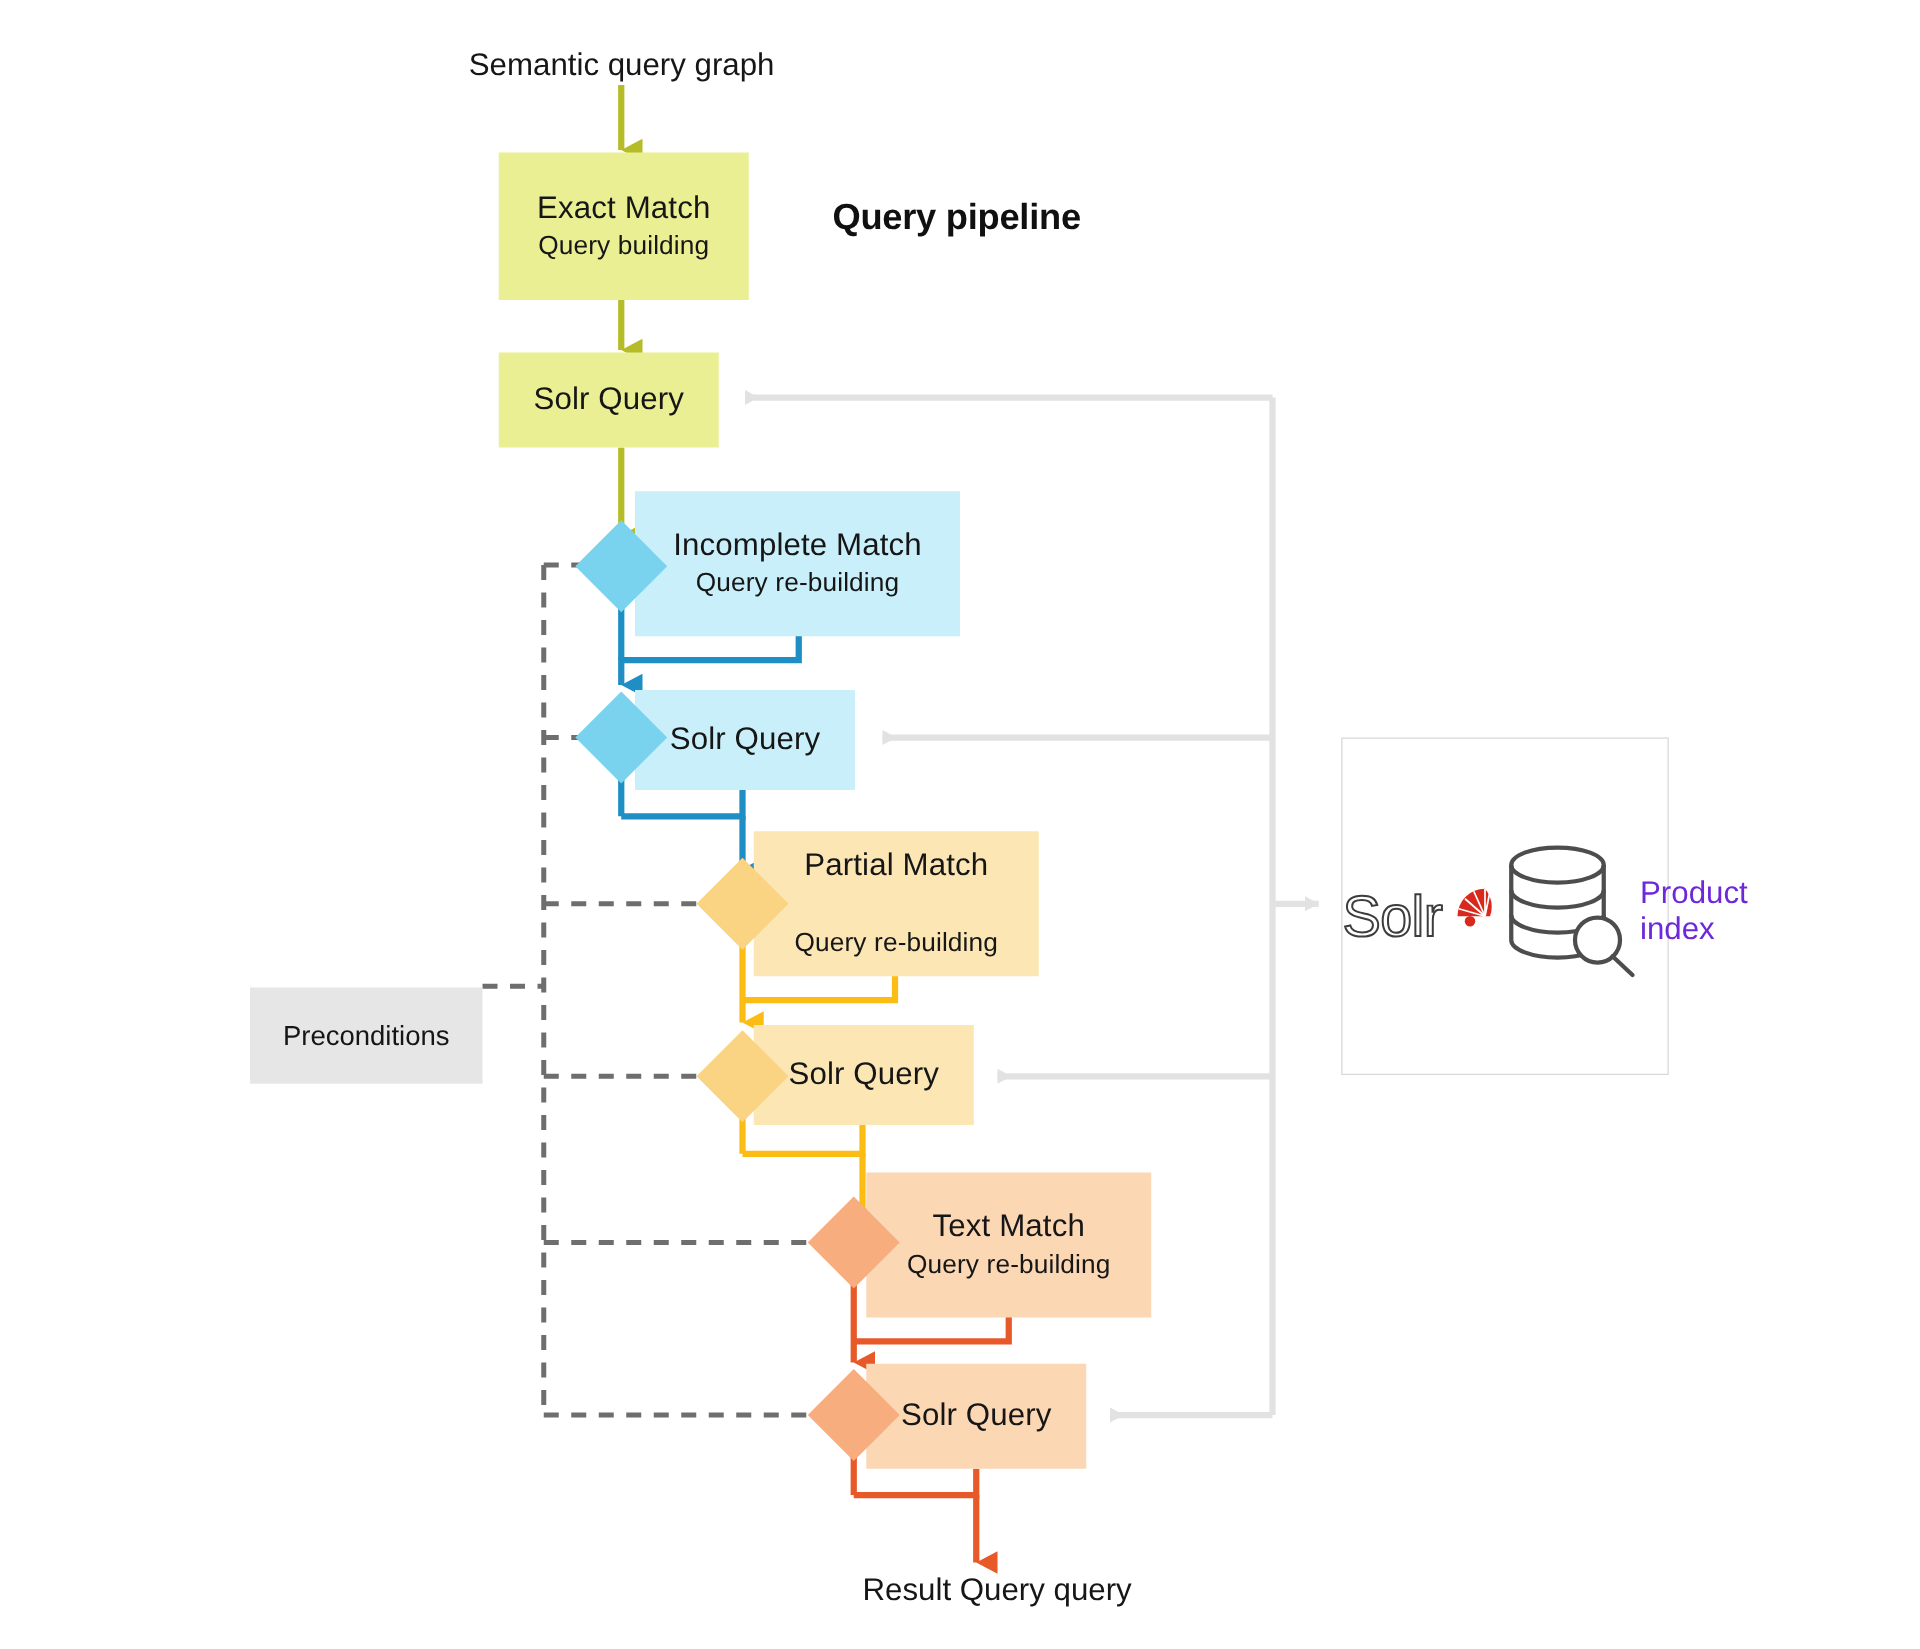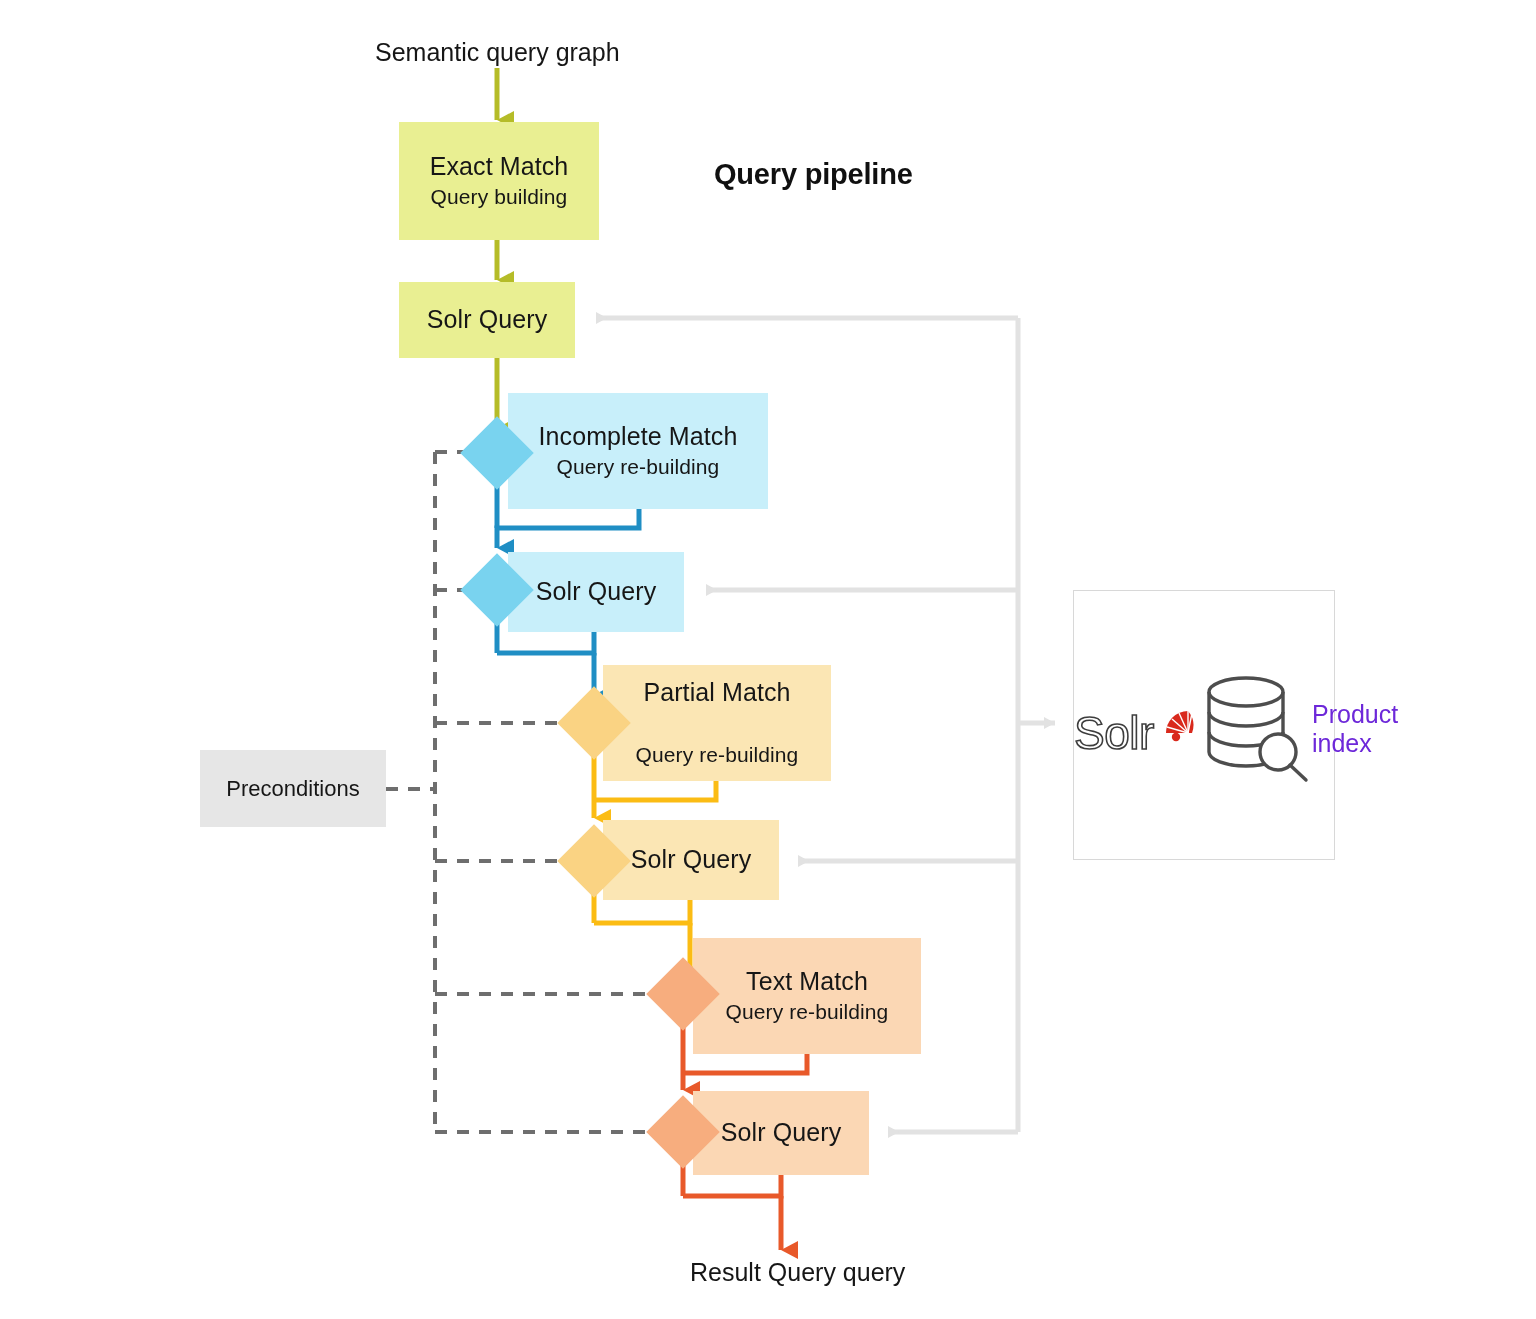--- a/index.html
+++ b/index.html
@@ -185,21 +185,21 @@
     <path d="M 807 1053 L 807 1073 L 683 1073" stroke="#e8592a" stroke-width="5" fill="none"></path>
     <path d="M 683 1017 L 683 1073 L 683 1090" stroke="#e8592a" stroke-width="5" fill="none" marker-end="url(#orange-arrow)"></path>
 
     <path d="M 781 1175 L 781 1196 L 683 1196" stroke="#e8592a" stroke-width="5" fill="none"></path>
     <path d="M 683 1156 L 683 1196" stroke="#e8592a" stroke-width="5" fill="none"></path>
     <path d="M 781 1196 L 781 1250" stroke="#e8592a" stroke-width="5" fill="none" marker-end="url(#orange-arrow)"></path>
   </svg>
 
   <div class="label" style="left:375px; top:38px;">Semantic query graph</div>
 
-  <div class="headline" style="left:714px; top:158px;">Query pipeline</div>
+  <div class="headline" style="left:666px; top:158px;">Query pipeline</div>
 
   <div class="label" style="left:690px; top:1258px;">Result Query query</div>
 
   <div class="node" style="left:399px; top:122px; width:200px; height:118px; background:#e9ef92;">
     <div class="title">Exact Match</div>
     <div class="sub">Query building</div>
   </div>
 
   <div class="node plain" style="left:399px; top:282px; width:176px; height:76px; background:#e9ef92;">
     <div class="title">Solr Query</div>
@@ -232,21 +232,21 @@
     <div class="title">Solr Query</div>
   </div>
 
   <div class="diamond" style="left:471px; top:427px; width:52px; height:52px; background:#79d3ef;"></div>
   <div class="diamond" style="left:471px; top:564px; width:52px; height:52px; background:#79d3ef;"></div>
   <div class="diamond" style="left:568px; top:697px; width:52px; height:52px; background:#fad383;"></div>
   <div class="diamond" style="left:568px; top:835px; width:52px; height:52px; background:#fad383;"></div>
   <div class="diamond" style="left:657px; top:968px; width:52px; height:52px; background:#f7ad7e;"></div>
   <div class="diamond" style="left:657px; top:1106px; width:52px; height:52px; background:#f7ad7e;"></div>
 
-  <div class="preconditions" style="left:200px; top:750px; width:186px; height:77px;">
+  <div class="preconditions" style="left:200px; top:790px; width:186px; height:77px;">
     <div class="title">Preconditions</div>
   </div>
 
   <div class="indexpanel" style="left:1073px; top:590px; width:262px; height:270px;">
 
     <div class="brand">
       <svg width="120" height="58" viewBox="0 0 120 58" aria-hidden="true">
 
         <text x="0" y="44" font-family="'Liberation Sans', sans-serif" font-size="46" fill="none" stroke="#3d3d3d" stroke-width="1.6" letter-spacing="-0.5">Solr</text>
 

